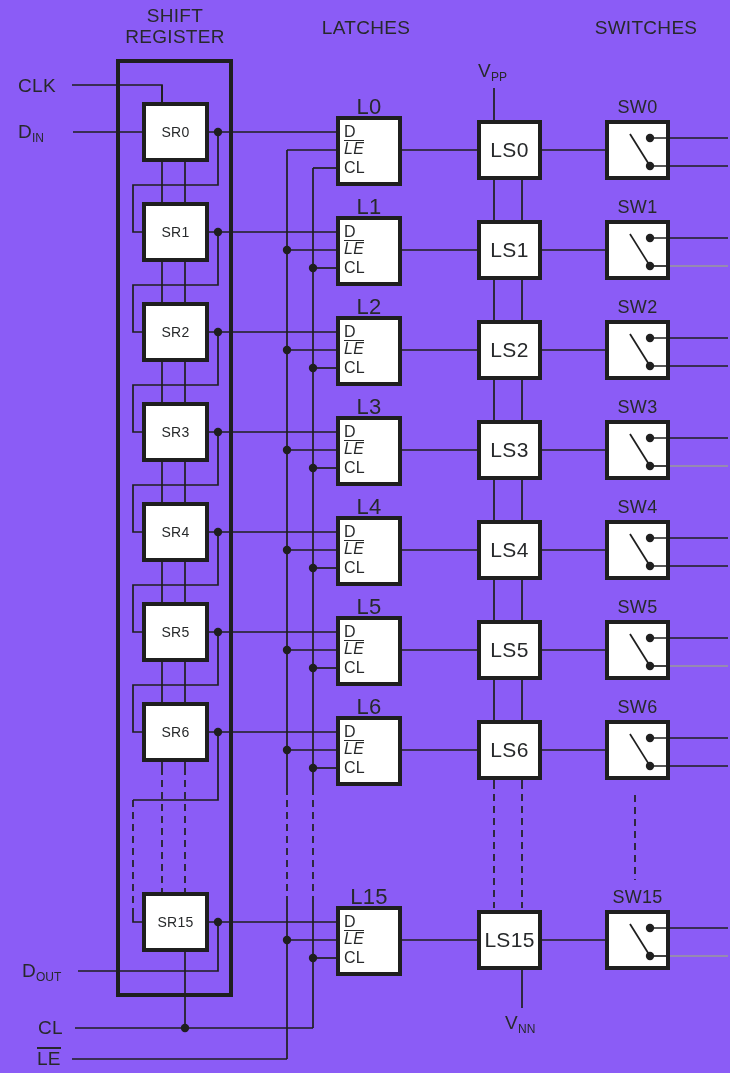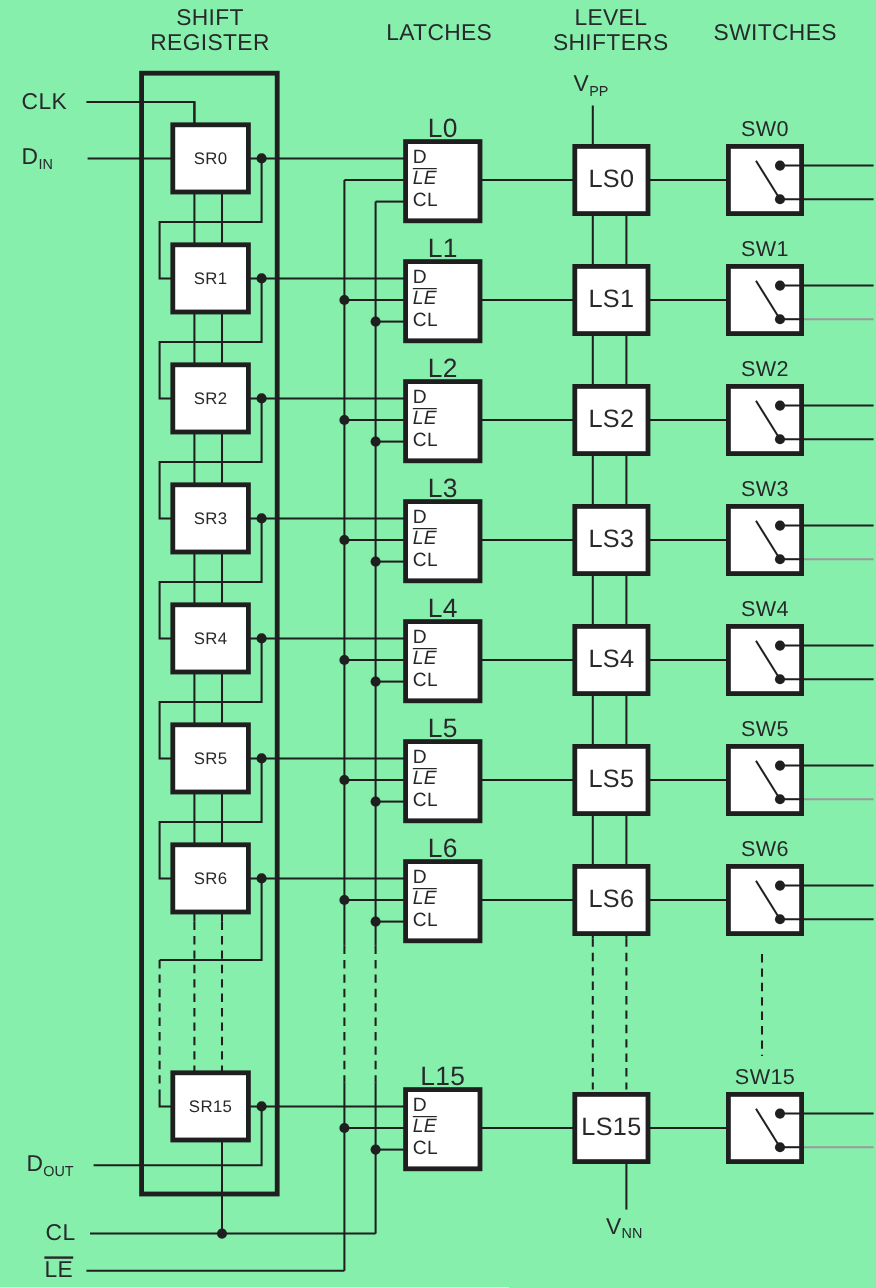--- a/index.html
+++ b/index.html
@@ -1,16 +1,16 @@
 <!DOCTYPE html>
 <html><head>
 <meta charset="utf-8">
 <style>
   html,body{margin:0;padding:0;background:#fff;}
-  #stage{position:relative;width:730px;height:1073px;background:#86efac;overflow:hidden;
+  #stage{position:relative;width:730px;height:1073px;background:#8b5cf6;overflow:hidden;
          font-family:"Liberation Sans",sans-serif;color:#27292b;}
   #wires{position:absolute;left:0;top:0;}
   .lbl{position:absolute;font-size:19px;font-weight:500;letter-spacing:.3px;line-height:21px;white-space:nowrap;}
   .ctr{text-align:center;}
   .sb{font-size:12px;letter-spacing:0;vertical-align:-4px;font-weight:500;}
   .ovl{display:inline-block;border-top:2px solid #27292b;line-height:19px;text-align:right;}
   .row{position:absolute;left:0;top:0;width:0;height:0;}
   .row span{position:absolute;white-space:nowrap;font-weight:500;letter-spacing:.3px;}
   .sr-label{left:144px;width:63px;top:calc(var(--c) - 28px);text-align:center;font-size:14px;line-height:20px;}
   .l-label{left:330px;width:78px;top:calc(var(--c) - 53px);text-align:center;font-size:22px;line-height:20px;}
@@ -199,24 +199,20 @@
       <circle cx="287" cy="940" r="4.2" fill="#1f1f1f"></circle>
       <circle cx="313" cy="958" r="4.2" fill="#1f1f1f"></circle>
       <circle cx="185" cy="1028" r="4.2" fill="#1f1f1f"></circle>
     </svg>
 
   <div class="lbl ctr" style="left:100px;top:5px;width:150px;">
     <div>SHIFT</div>
     <div>REGISTER</div>
   </div>
   <div class="lbl ctr" style="left:302px;top:17px;width:128px;">LATCHES</div>
-  <div class="lbl ctr" style="left:445px;top:5px;width:128px;">
-    <div>LEVEL</div>
-    <div>SHIFTERS</div>
-  </div>
   <div class="lbl ctr" style="left:586px;top:17px;width:120px;">SWITCHES</div>
 
   <div class="lbl" style="left:18px;top:75px;text-align:center;">CLK</div>
   <div class="lbl" style="left:18px;top:121px;"><span>D</span><span class="sb">IN</span></div>
   <div class="lbl" style="left:22px;top:960px;"><span>D</span><span class="sb">OUT</span></div>
   <div class="lbl" style="left:38px;top:1017px;">CL</div>
   <div class="lbl" style="left:37px;top:1047px;"><span class="ovl">LE</span></div>
 
   <div class="lbl" style="left:478px;top:60px;"><span>V</span><span class="sb">PP</span></div>
   <div class="lbl" style="left:505px;top:1012px;"><span>V</span><span class="sb">NN</span></div>

